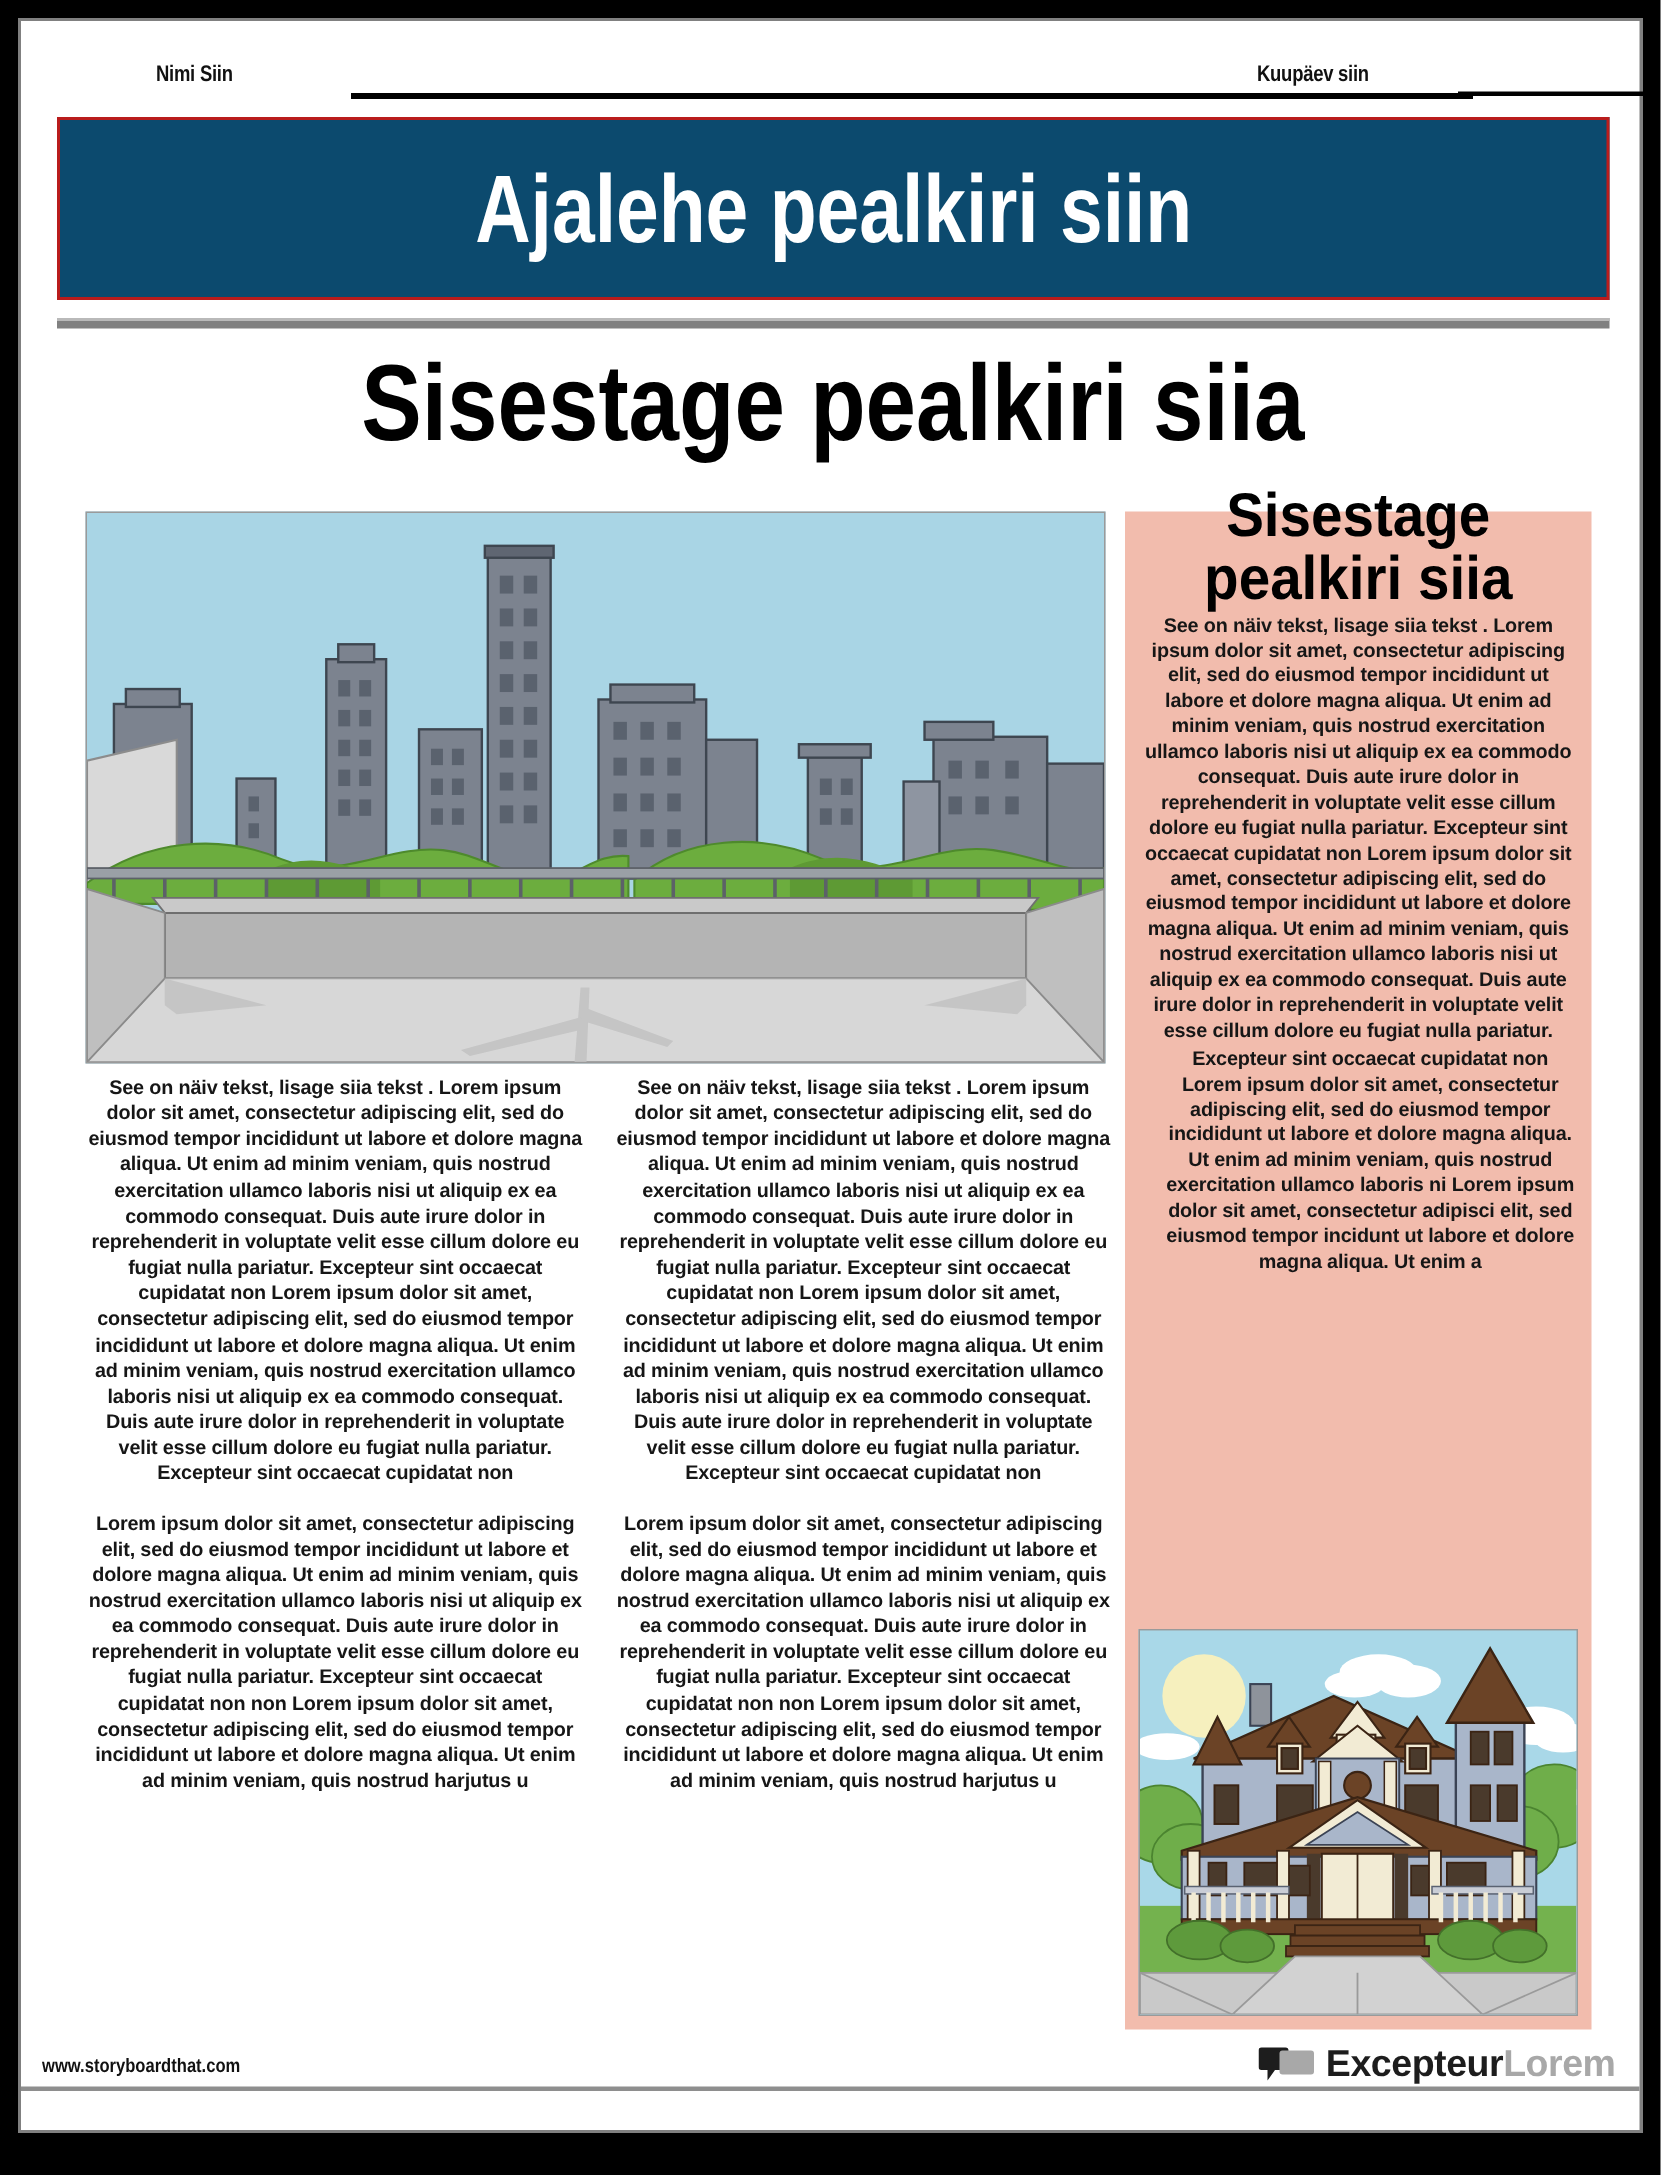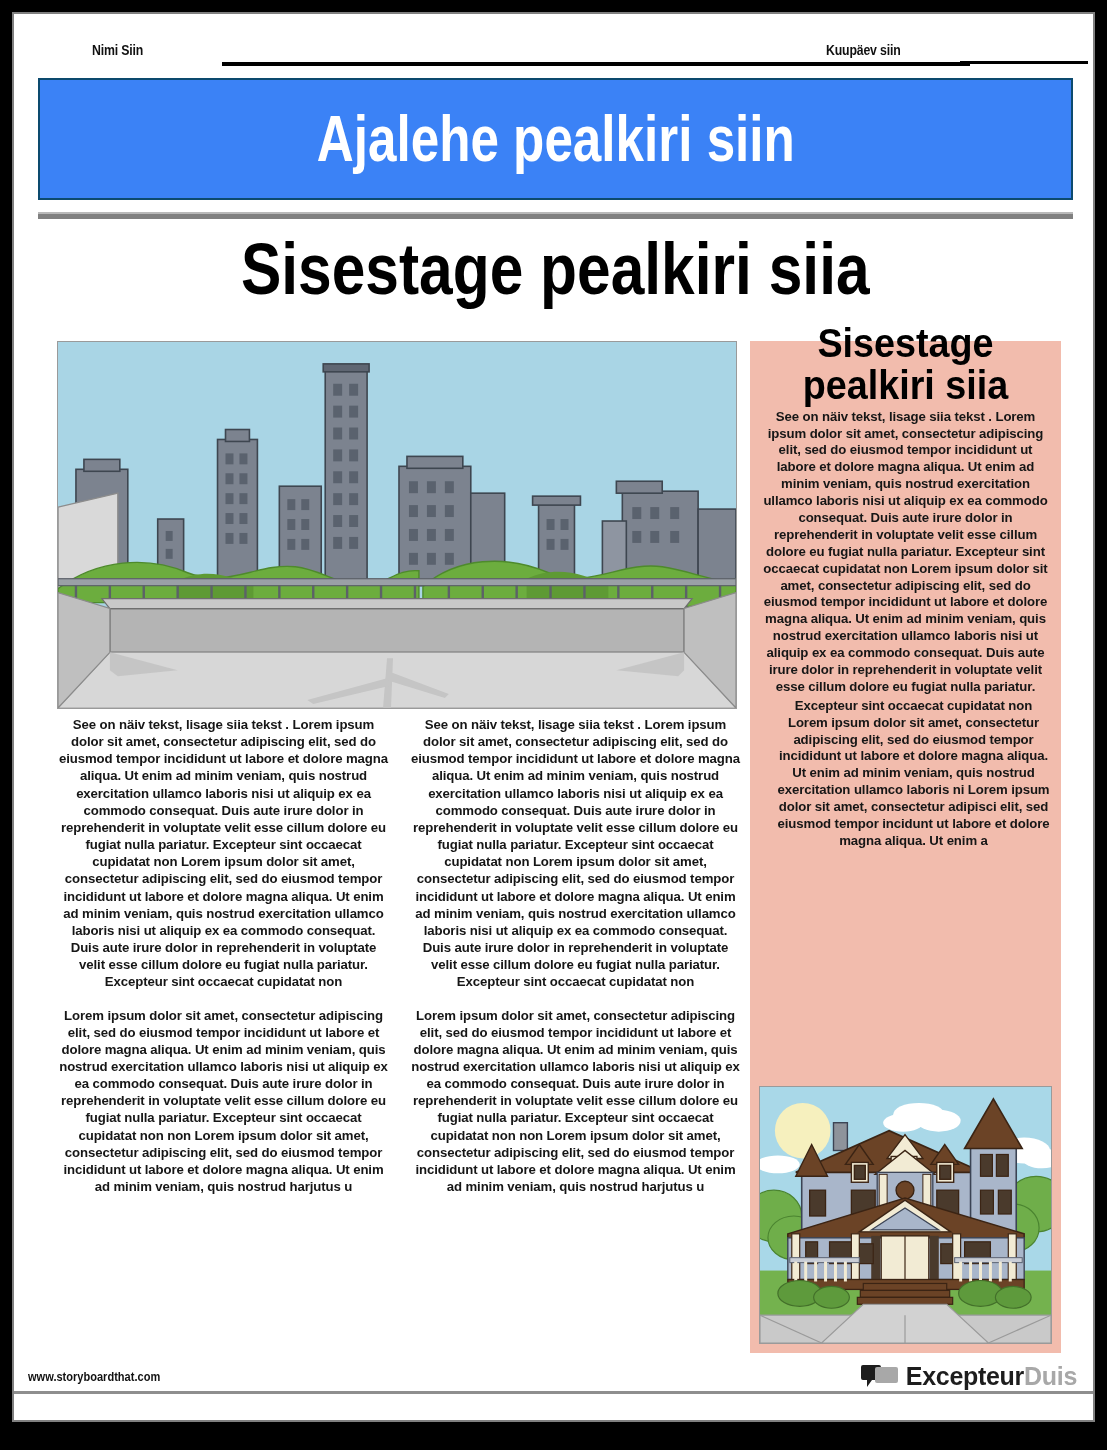--- a/index.html
+++ b/index.html
@@ -19,21 +19,21 @@
     top: 12px;
     width: 1083px;
     height: 1410px;
     background: #ffffff;
     border: 2px solid #808080;
   }
 
   
   .meta-row {
     position: absolute;
-    left: 0; top: 0;
+    left: 12px; top: 0;
     width: 100%;
     height: 58px;
   }
   .meta-label {
     position: absolute;
     font-size: 15px;
     font-weight: bold;
     font-stretch: condensed;
     color: #111111;
     letter-spacing: -0.2px;
@@ -51,22 +51,22 @@
   .name-rule { left: 208px; top: 48px; width: 748px; height: 4px; }
   .date-rule { left: 946px; top: 47px; width: 128px; height: 3px; }
 
   
   .masthead {
     position: absolute;
     left: 24px;
     top: 64px;
     width: 1035px;
     height: 122px;
-    background: #3b82f6;
-    border: 2px solid #0c4a6e;
+    background: #0c4a6e;
+    border: 2px solid #b91c1c;
     display: flex;
     align-items: center;
     justify-content: center;
   }
   .masthead-title {
     color: #ffffff;
     font-size: 64px;
     font-weight: bold;
     font-stretch: condensed;
     line-height: 1;
@@ -525,18 +525,18 @@
 
   <div class="footer-url">www.storyboardthat.com</div>
   <div class="footer-logo">
     <span class="logo-mark">
       <svg viewBox="0 0 38 27" width="38" height="27">
         <path d="M2,2 h16 a2,2 0 0 1 2,2 v11 a2,2 0 0 1 -2,2 h-7 l-5,7 v-7 h-4 a2,2 0 0 1 -2,-2 v-11 a2,2 0 0 1 2,-2 z" fill="#1d1d1d"></path>
         <path d="M16,4 h19 a2,2 0 0 1 2,2 v12 a2,2 0 0 1 -2,2 h-19 a2,2 0 0 1 -2,-2 v-12 a2,2 0 0 1 2,-2 z" fill="#a8a8a8"></path>
       </svg>
     </span>
     <span class="logo-text">
-      <span class="dark">Excepteur</span><span class="light">Duis</span>
+      <span class="dark">Excepteur</span><span class="light">Lorem</span>
     </span>
   </div>
   <div class="footer-rule"></div>
 
 </div>
 
 </body></html>

